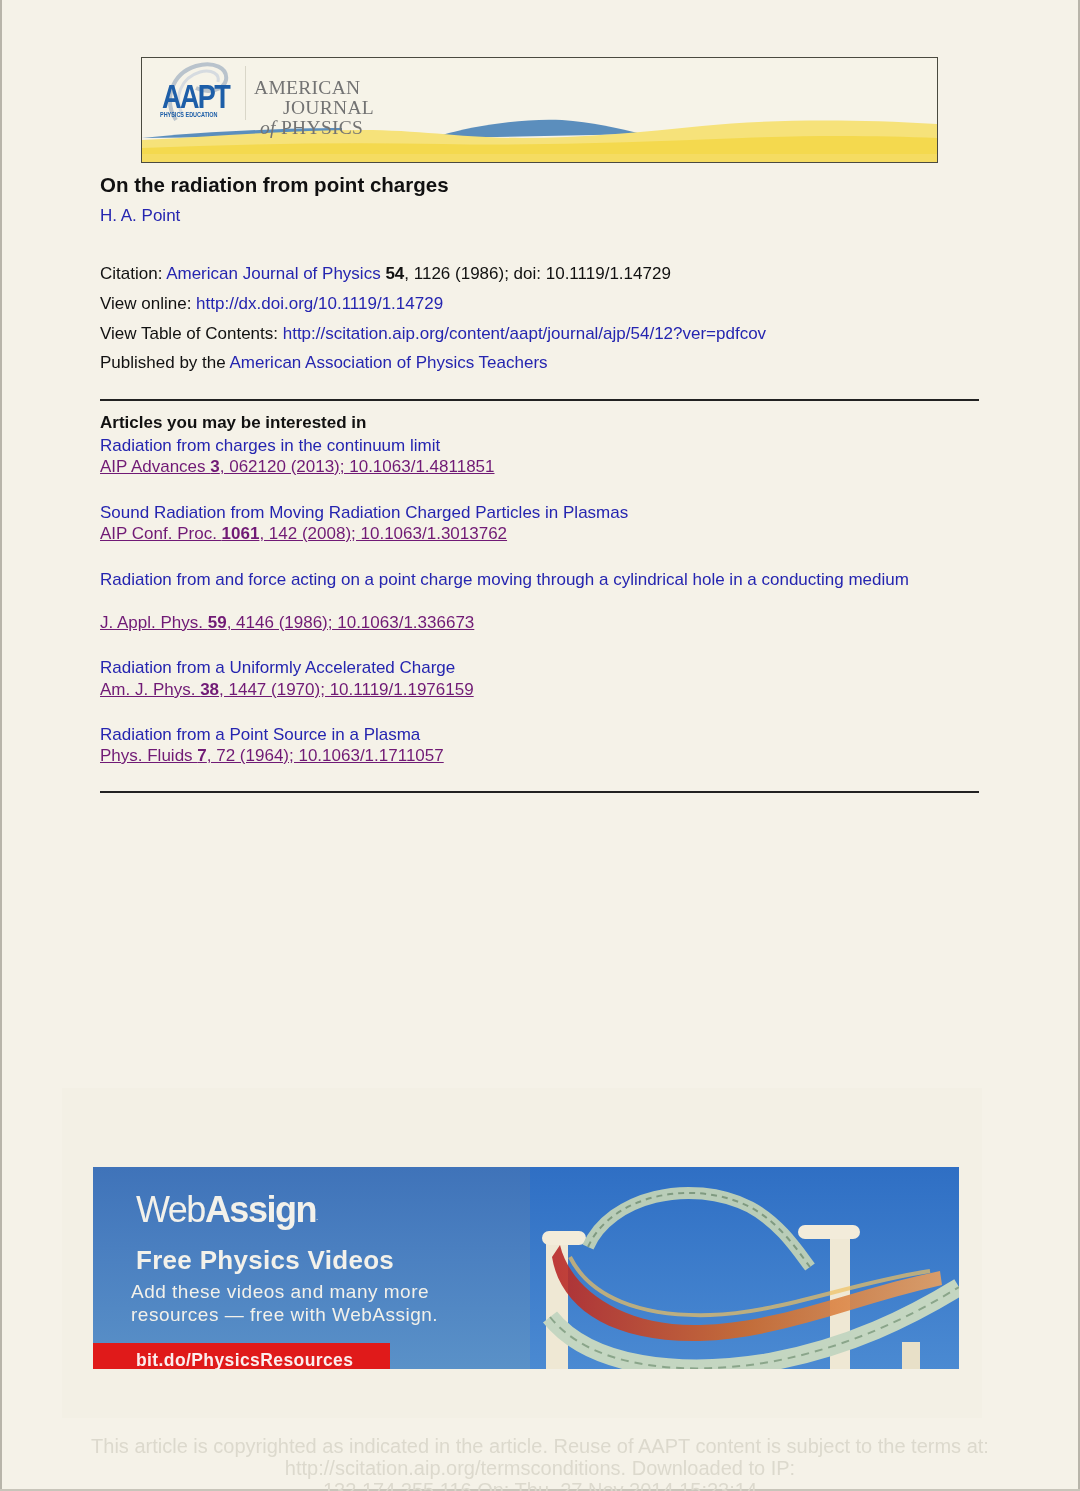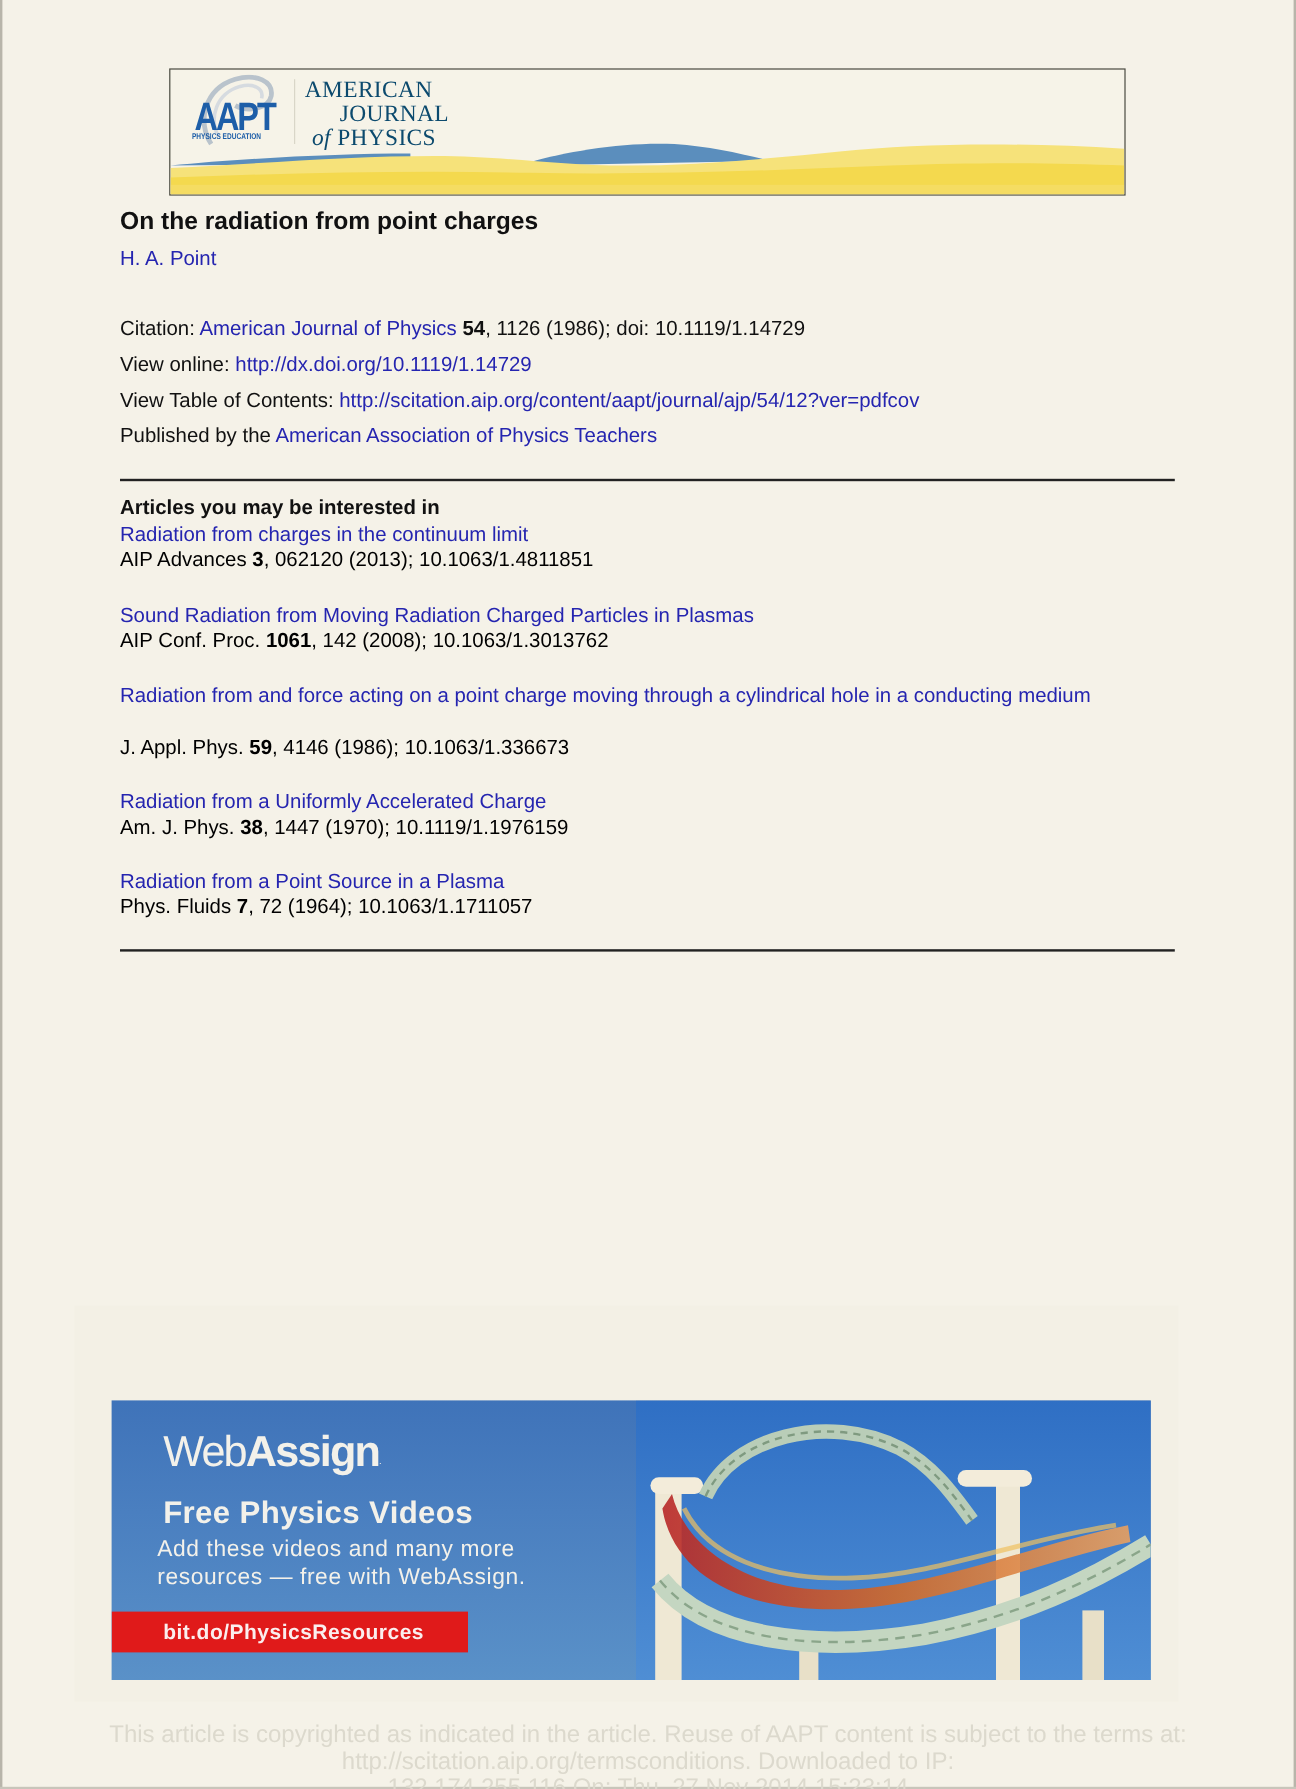--- a/index.html
+++ b/index.html
@@ -26,50 +26,50 @@
     font-size: 33px; letter-spacing: -2px; color: #1d5ea8;
     transform: scaleX(0.82); transform-origin: left top; line-height: 1;
   }
   .aapt-sub {
     position: absolute; left: 18px; top: 53px;
     font-size: 7px; font-weight: bold; color: #1d5ea8;
     transform: scaleX(0.78); transform-origin: left top; white-space: nowrap;
   }
   .logo-divider { position: absolute; left: 103px; top: 8px; width: 1px; height: 54px; background: #d9d6c8; }
   .ajp-title {
-    position: absolute; left: 112px; top: 8px; width: 120px;
+    position: absolute; left: 112px; top: 20px; width: 120px;
     font-family: "Liberation Serif", serif; font-size: 19.5px; line-height: 20px;
-    color: #0c4a6e; text-align: right; letter-spacing: 0.3px;
+    color: #737373; text-align: right; letter-spacing: 0.3px;
   }
   .ajp-title .line { display: block; white-space: nowrap; }
   .ajp-title .l1 { text-align: left; }
   .ajp-title .l3 { text-align: left; padding-left: 6px; }
   .ajp-title i { font-style: italic; }
 
   
   .title {
     position: absolute; left: 100px; top: 173px;
     font-size: 20.5px; font-weight: bold; color: #111;
   }
   .author { position: absolute; left: 100px; top: 206px; font-size: 17px; color: #2525b0; }
   .link { color: #2525b0; }
   .meta-line { position: absolute; left: 100px; font-size: 17px; color: #111; white-space: nowrap; }
 
   .rule { position: absolute; left: 100px; width: 879px; height: 2px; background: #222; }
 
   .related-heading { position: absolute; left: 100px; top: 413px; font-size: 17px; font-weight: bold; color: #111; }
   .rel-title { position: absolute; left: 100px; font-size: 17px; color: #2525b0; line-height: 22px; width: 830px; }
-  .rel-cite { position: absolute; left: 100px; font-size: 17px; color: #000000; white-space: nowrap; }
+  .rel-cite { position: absolute; left: 100px; font-size: 17px; color: #701a75; white-space: nowrap; text-decoration: underline; }
   .rel-cite b { font-weight: bold; }
 
   .faint-block { position: absolute; left: 62px; top: 1088px; width: 920px; height: 330px; background: #f3f0e5; }
 
   
   .ad {
-    position: absolute; left: 93px; top: 1167px; width: 866px; height: 233px; overflow: hidden;
+    position: absolute; left: 93px; top: 1167px; width: 866px; height: 202px; overflow: hidden;
     background: linear-gradient(180deg, #3f73b9 0%, #4a7fc0 40%, #5a91c8 100%);
   }
   .ad-brand { position: absolute; left: 43px; top: 22px; font-size: 36px; color: #f3f1ea; letter-spacing: -1.5px; }
   .ad-brand .light { font-weight: normal; }
   .ad-brand .bold { font-weight: bold; }
   .ad-brand .reg { font-size: 8px; vertical-align: 2px; }
   .ad-head { position: absolute; left: 43px; top: 78px; font-size: 26px; font-weight: bold; color: #f3f1ea; letter-spacing: 0.3px; }
   .ad-body { position: absolute; left: 38px; top: 113px; font-size: 19px; line-height: 23px; color: #f3f1ea; letter-spacing: 0.5px; }
   .ad-cta {
     position: absolute; left: 0; top: 176px; width: 297px; height: 34px; background: #e01a1a;

